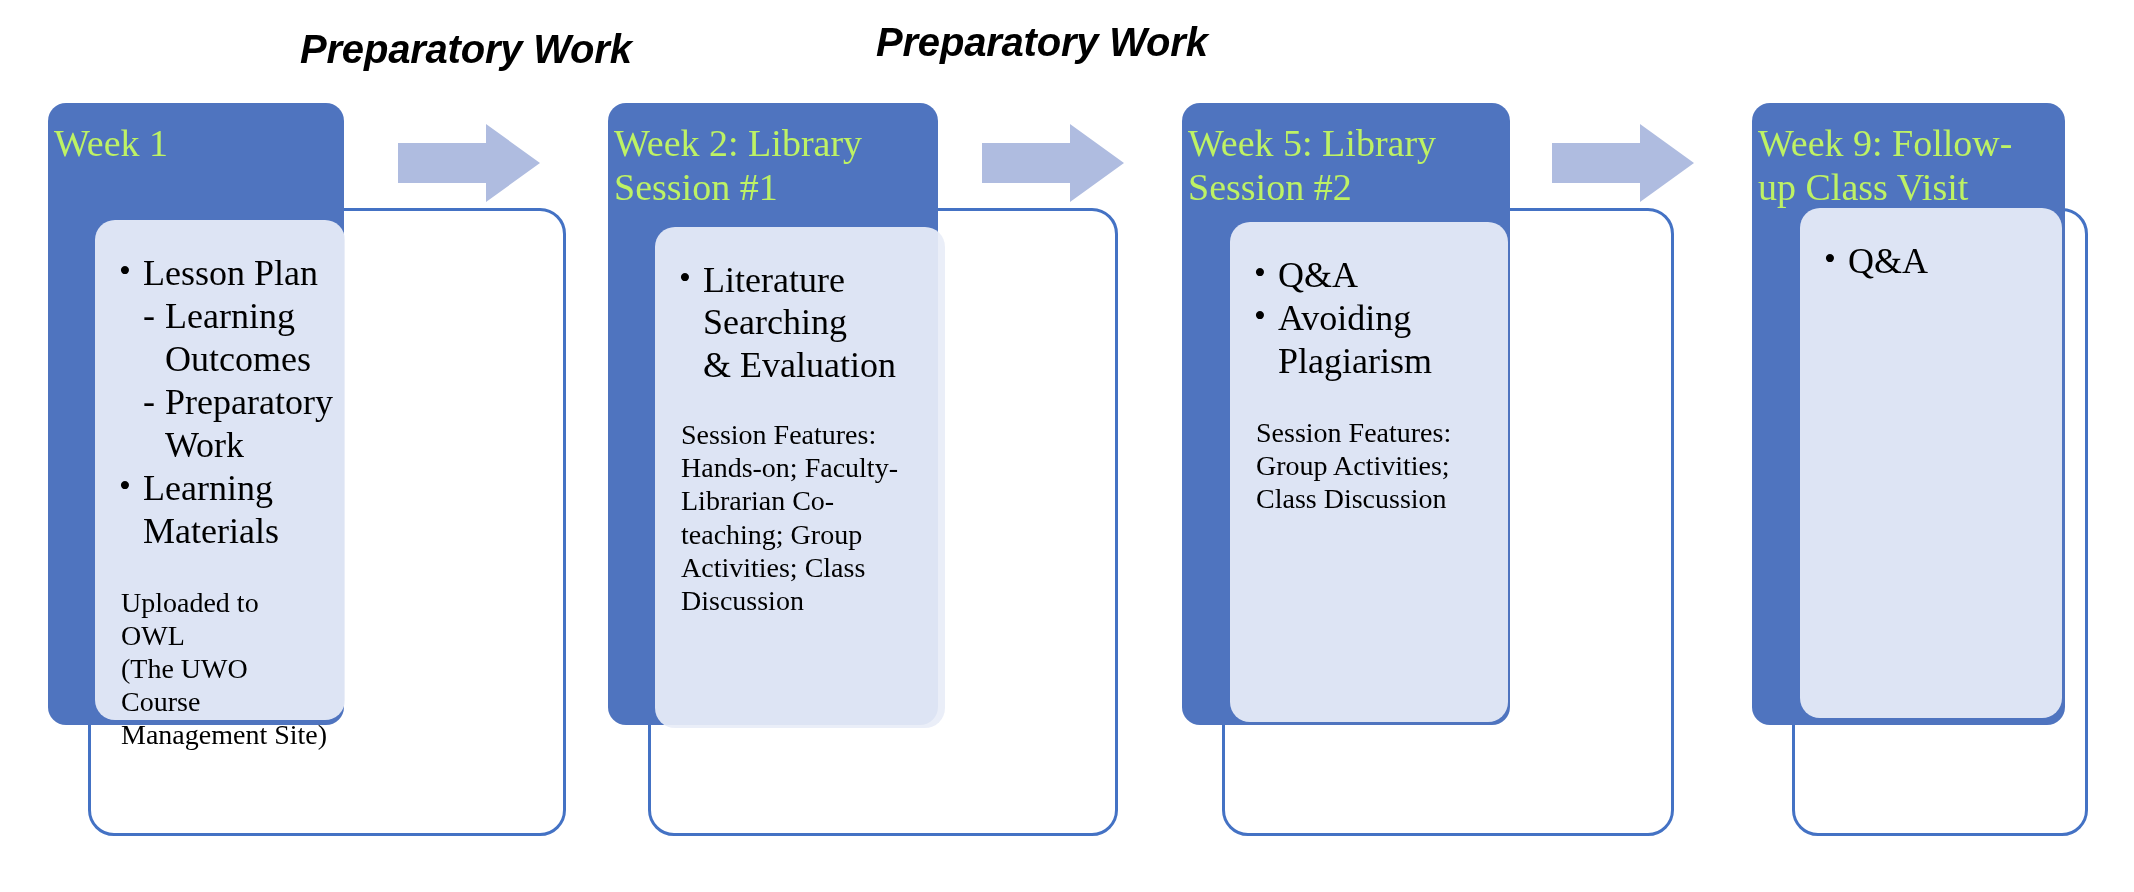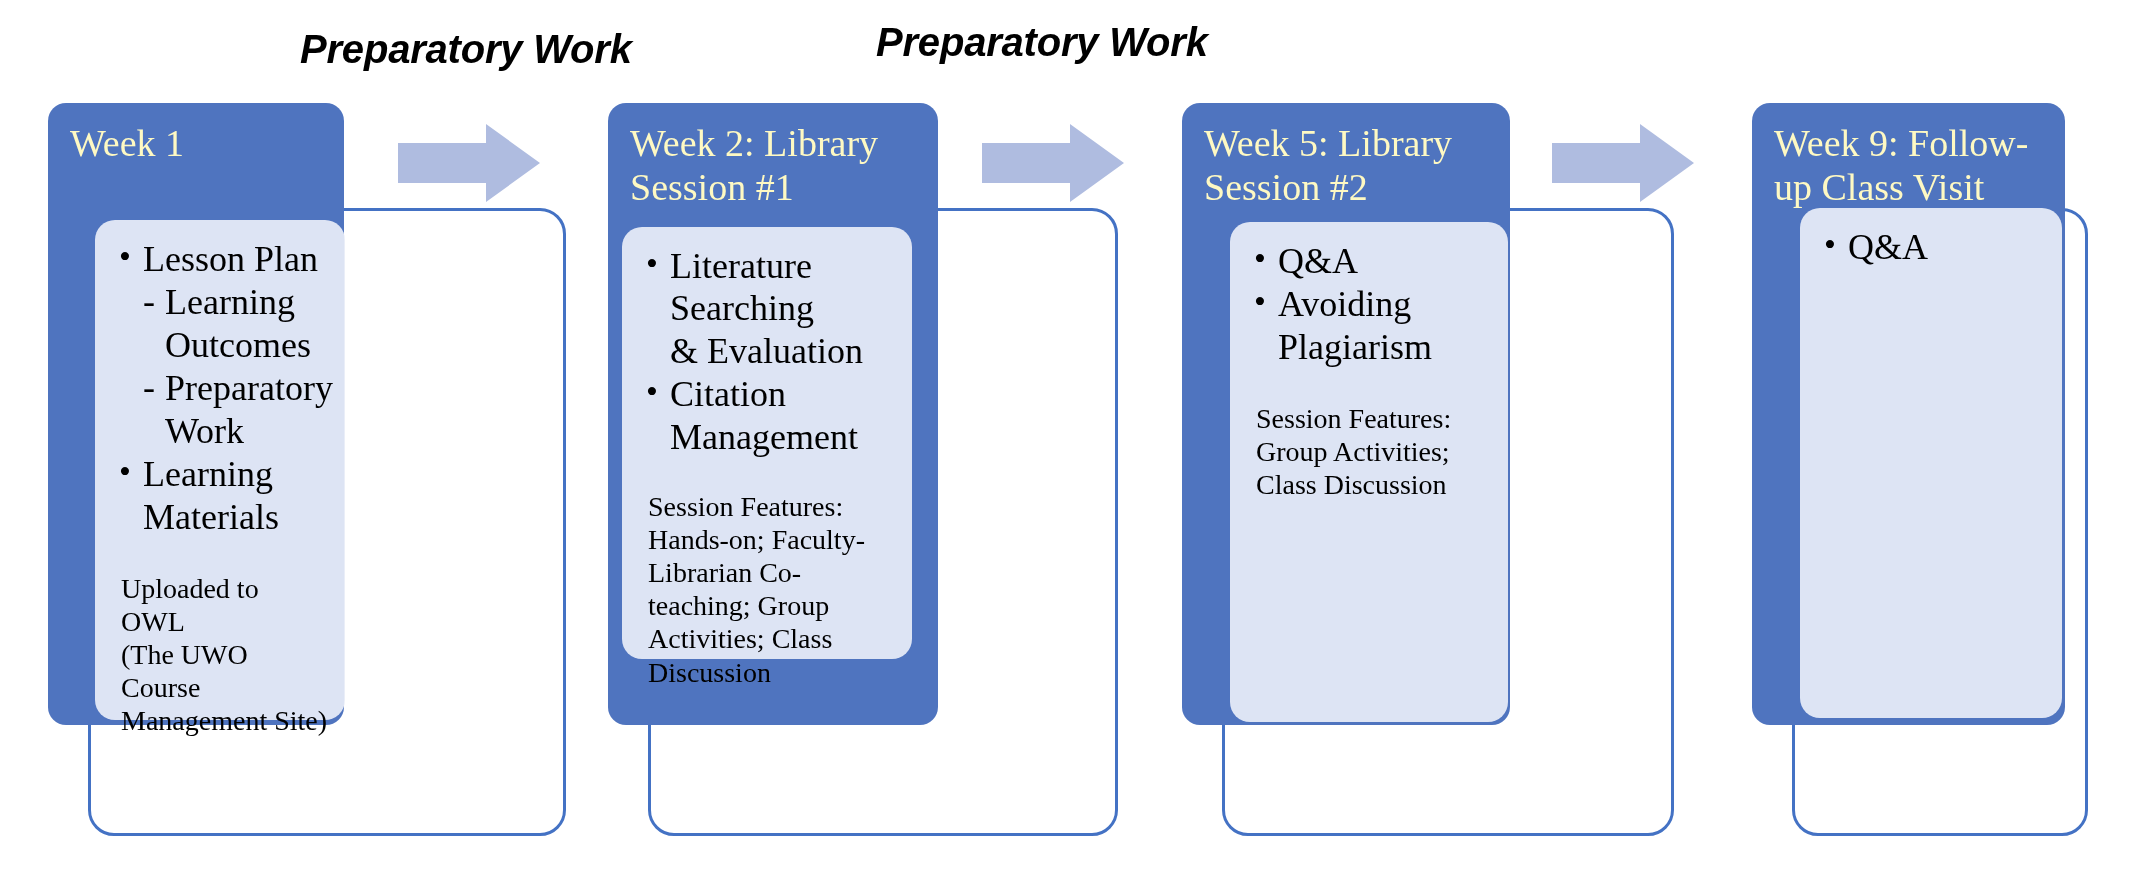--- a/index.html
+++ b/index.html
@@ -53,36 +53,36 @@
 
   
   .header-card {
     position: absolute;
     background: #4F74BF;
     border-radius: 18px;
     box-sizing: border-box;
   }
   .header-card .header-text {
     position: absolute;
-    left: 22px;
+    left: 6px;
     top: 18px;
     right: 10px;
-    color: #fef9c3;
+    color: #bef264;
     font-size: 38px;
     line-height: 1.17;
     white-space: pre-line;
   }
 
   
   .body-panel {
     position: absolute;
     background: rgba(232,237,248,0.93);
     border-radius: 20px;
     box-sizing: border-box;
-    padding: 18px 16px 18px 22px;
+    padding: 32px 16px 18px 22px;
   }
 
   .bullet-list {
     margin: 0;
     padding: 0;
     list-style: none;
     font-size: 36px;
     line-height: 1.18;
     color: #000000;
   }
@@ -150,25 +150,24 @@
       <polygon points="0,19 88,19 88,0 142,39 88,78 88,59 0,59" fill="#AFBCE0"></polygon>
     </svg>
   </div>
 
   <div class="column">
     <div class="outline-card" style="left:648px; top:208px; width:470px; height:628px;"></div>
     <div class="header-card" style="left:608px; top:103px; width:330px; height:622px;">
       <div class="header-text">Week 2: Library
 Session #1</div>
     </div>
-    <div class="body-panel" style="left:622px; top:227px; width:290px; height:432px;font-family:Liberation Serif, serif;">
+    <div class="body-panel" style="left:655px; top:227px; width:290px; height:501px;font-family:Liberation Serif, serif;">
       <ul class="bullet-list">
         <li><span style="white-space:pre-line">Literature Searching
 &amp; Evaluation</span></li>
-        <li><span>Citation Management</span></li>
       </ul>
       <div class="note-block tight">Session Features:
 Hands-on; Faculty-
 Librarian Co-
 teaching; Group
 Activities; Class
 Discussion</div>
     </div>
   </div>
 

